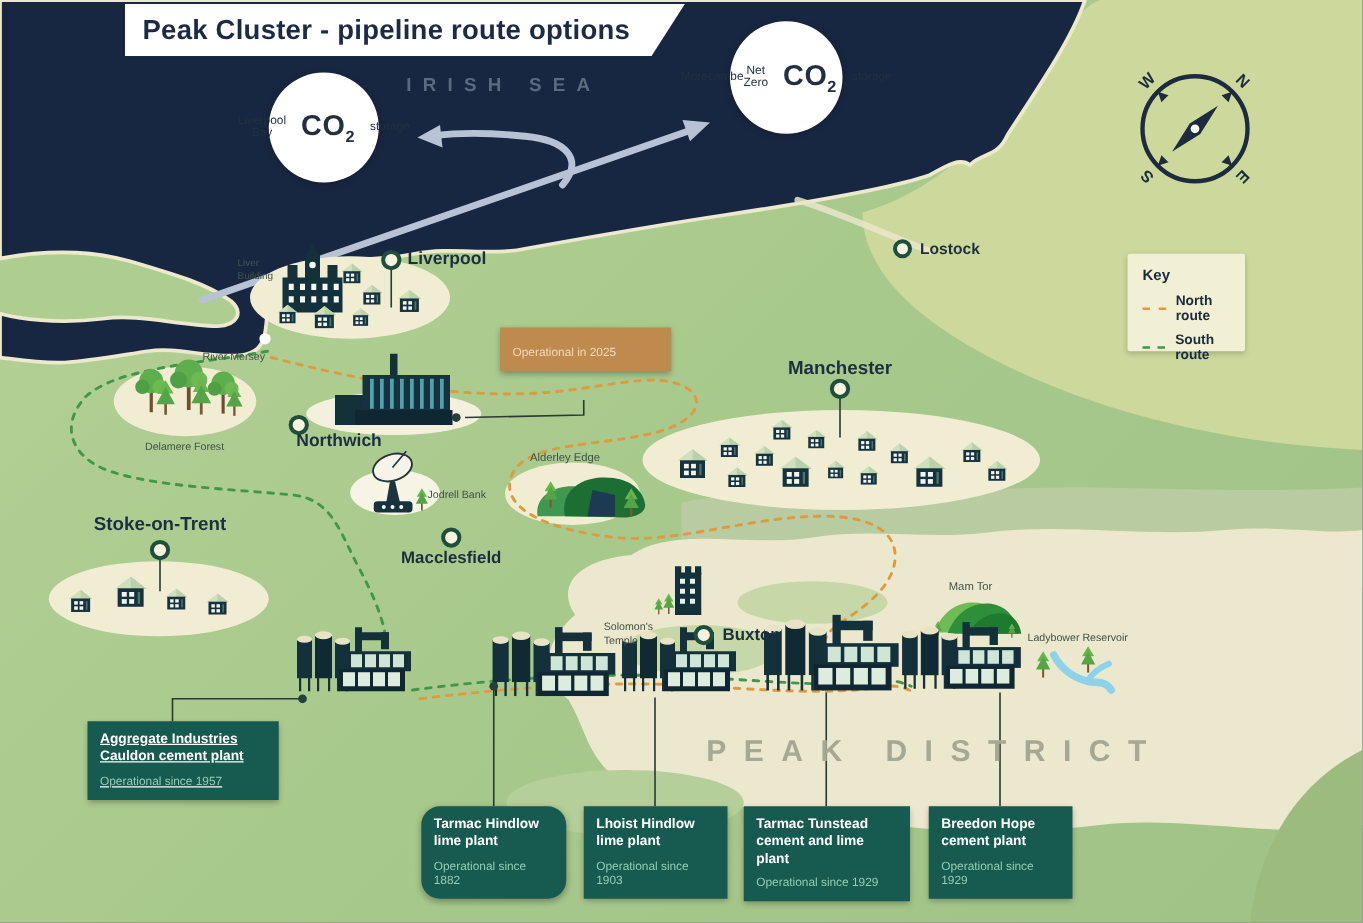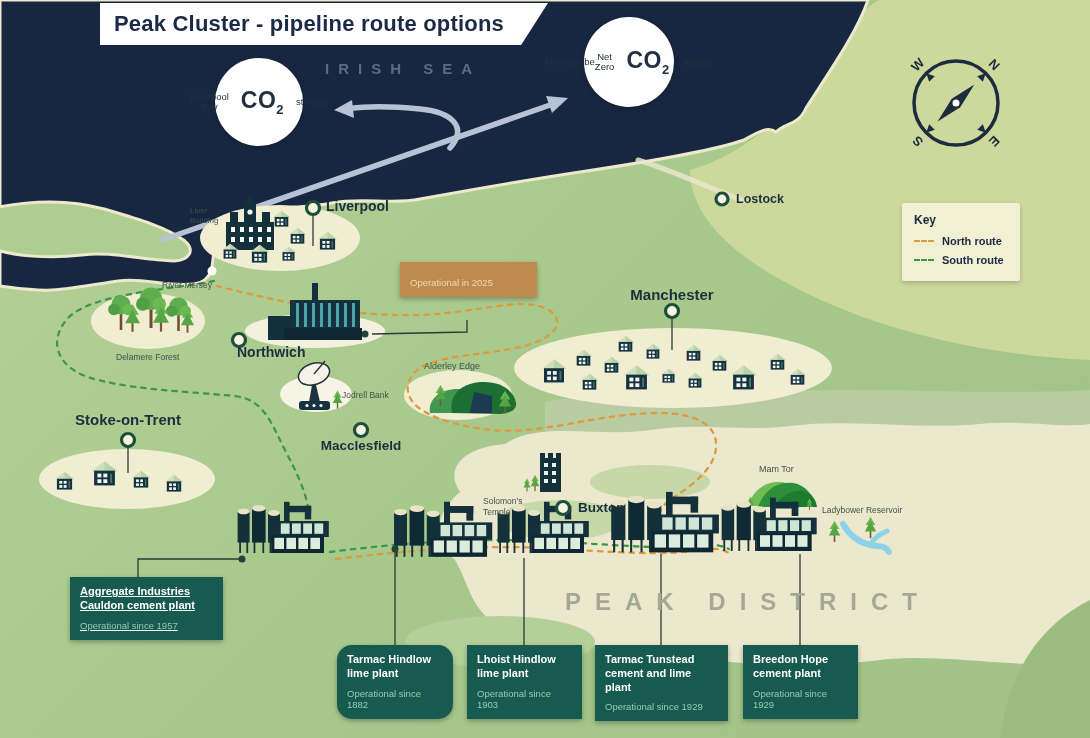--- a/index.html
+++ b/index.html
@@ -23,21 +23,21 @@
     font-size:24px;font-weight:600;letter-spacing:14px;color:#a6a896;white-space:nowrap;}
   
   .storage{position:absolute;border-radius:50%;background:#ffffff;
     box-shadow:0 1px 6px rgba(0,0,0,.25);display:flex;
     align-items:center;justify-content:center;text-align:center;color:#223040;line-height:1.1;}
   .storage .nm{font-size:9.5px;font-weight:500;}
   .storage .gas{font-size:23px;font-weight:800;letter-spacing:.5px;line-height:1;margin:1px 12px;}
   .storage .gas sub{font-size:13px;}
   .storage .tp{font-size:9.5px;font-weight:400;}
   
-  .keybox{position:absolute;left:902px;top:203px;width:118px;height:78px;background:#f1efd4;
+  .keybox{position:absolute;left:902px;top:203px;width:94px;height:78px;background:#f1efd4;
     border-radius:2px;box-shadow:0 2px 5px rgba(0,0,0,.2);padding:10px 0 0 12px;box-sizing:border-box;}
   .keybox .kt{font-size:12px;font-weight:bold;color:#1b2b3e;margin-bottom:8px;}
   .keyrow{display:flex;align-items:center;margin-bottom:7px;}
   .swatch{width:20px;border-top:2px dashed #000;margin-right:8px;}
   .keyrow .kl{font-size:11px;font-weight:bold;color:#1b2b3e;}
   
   .lbl-city{position:absolute;font-size:14px;font-weight:bold;color:#1c2f3f;white-space:nowrap;}
   .lbl-city.center{text-align:center;}
   .lbl-small{position:absolute;font-size:8.5px;font-weight:500;color:#41524a;line-height:1.25;}
   

